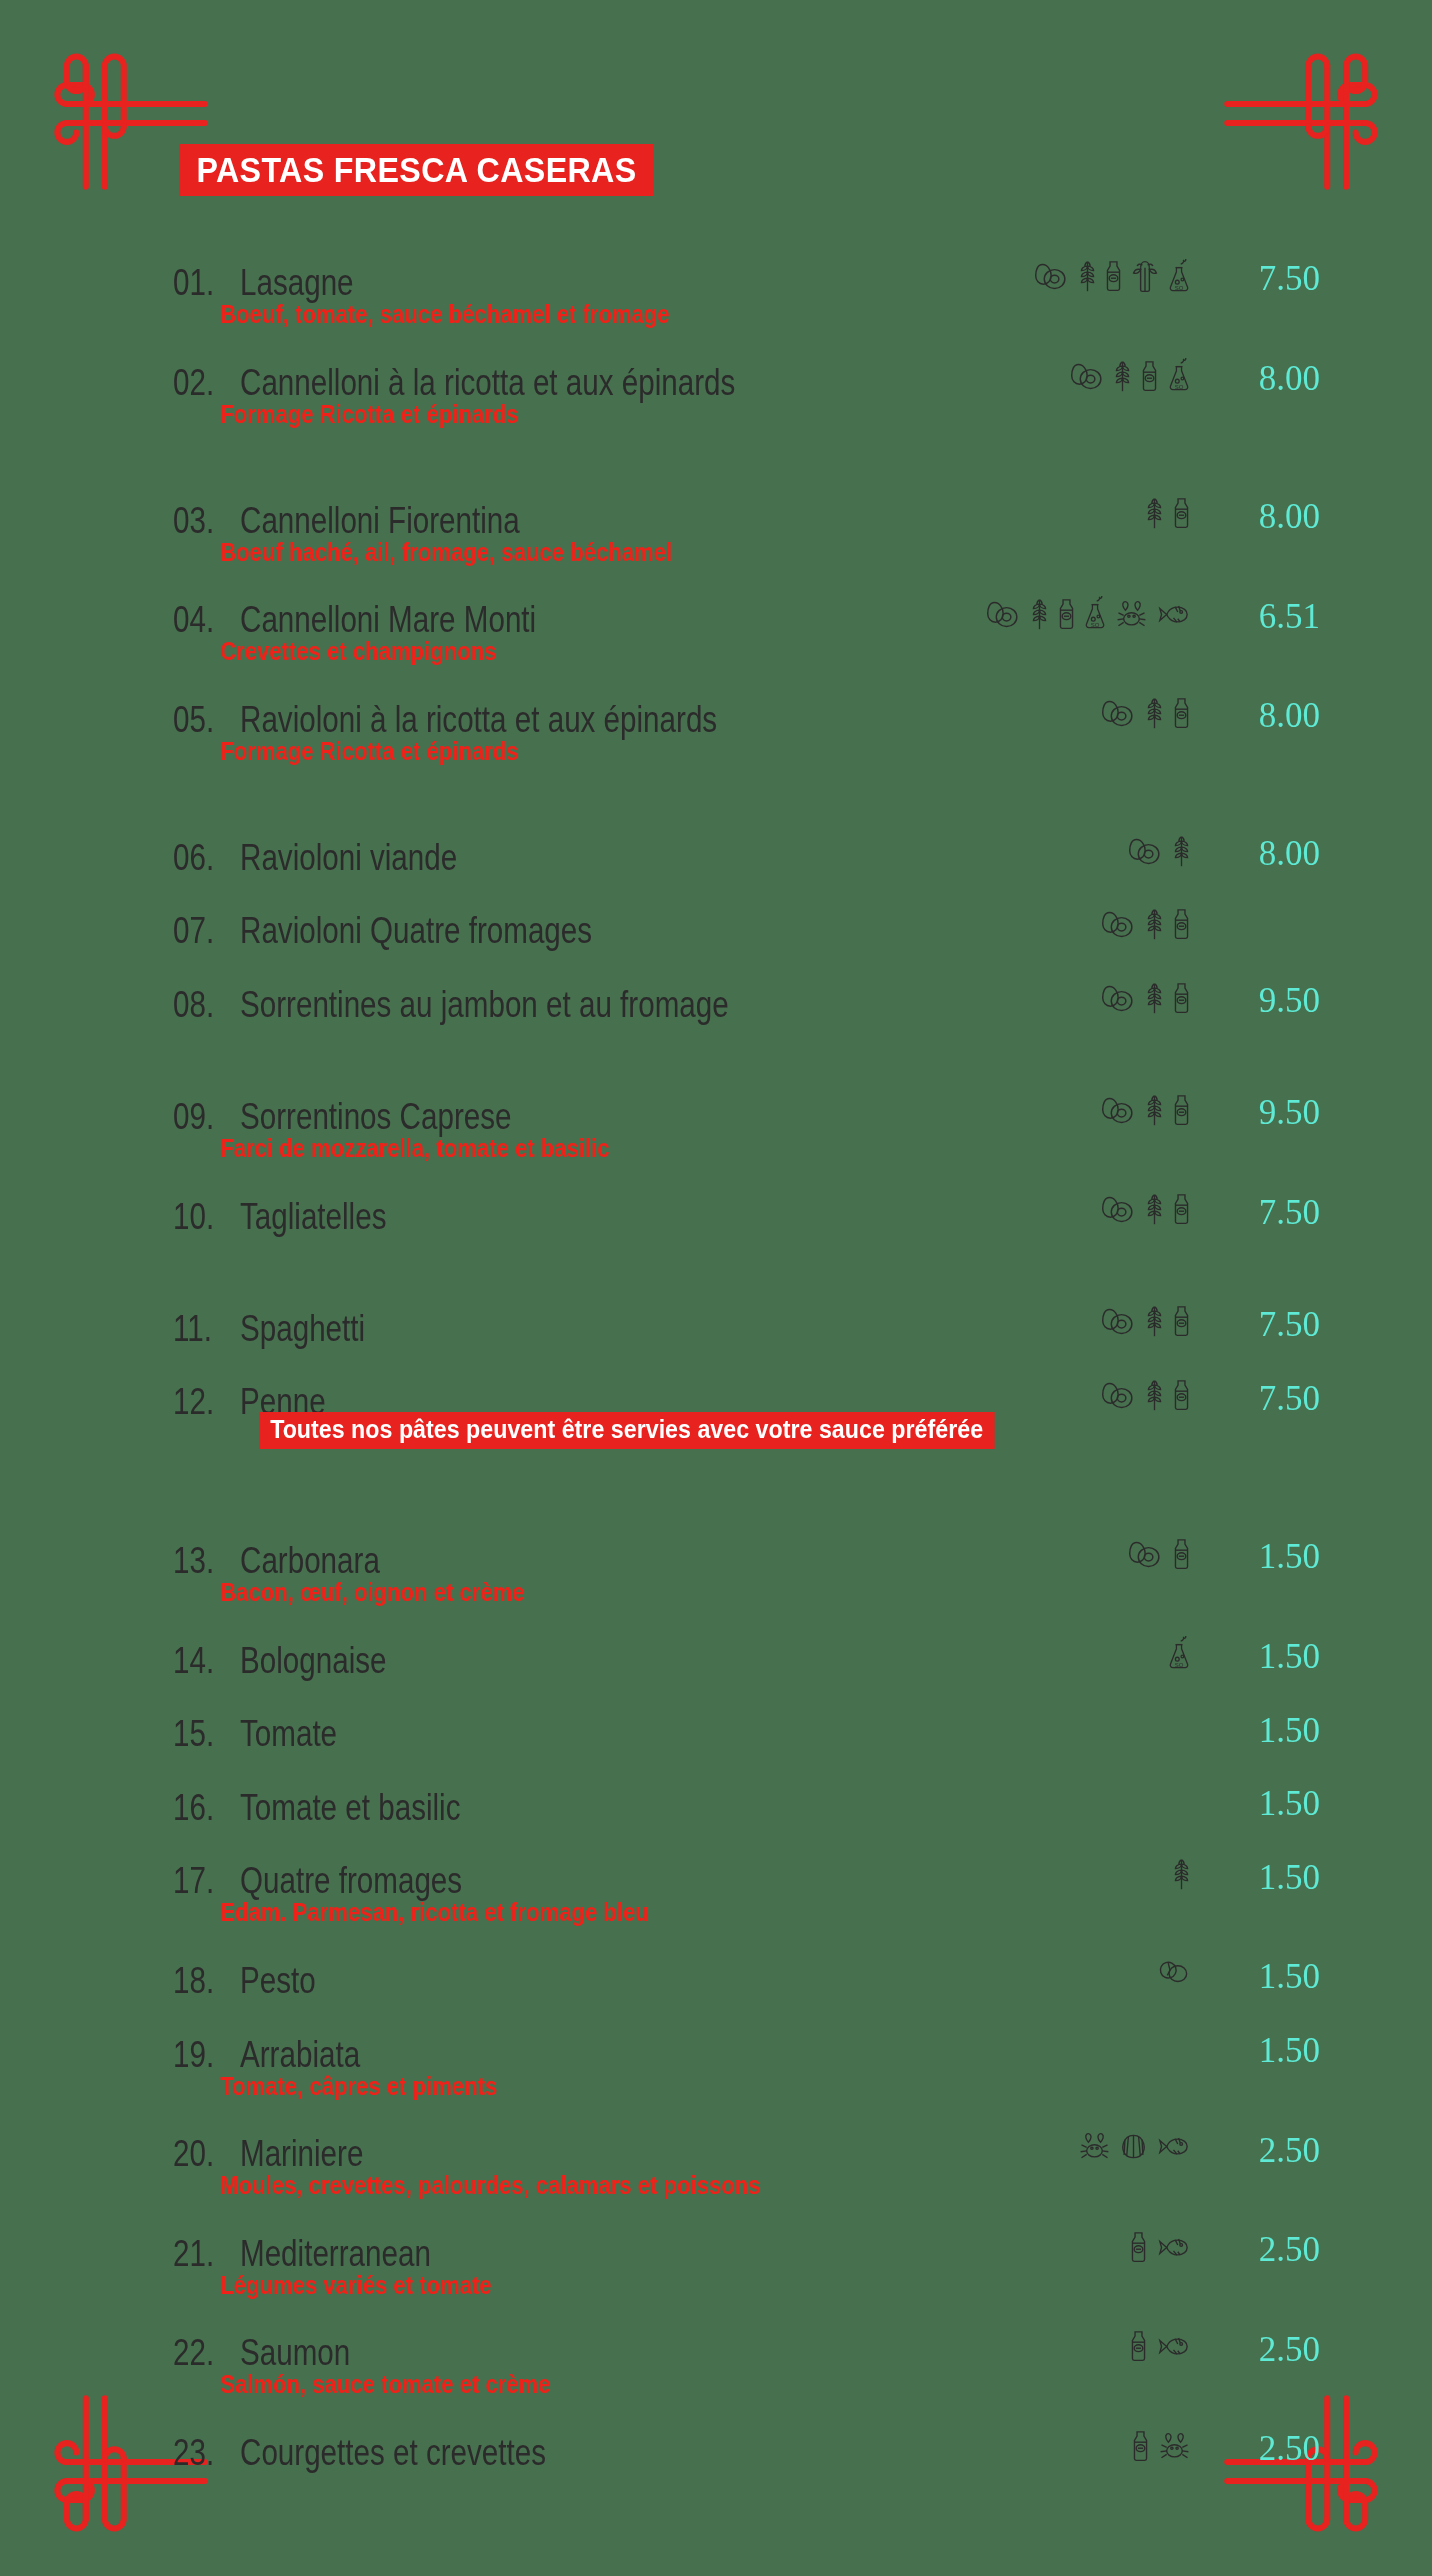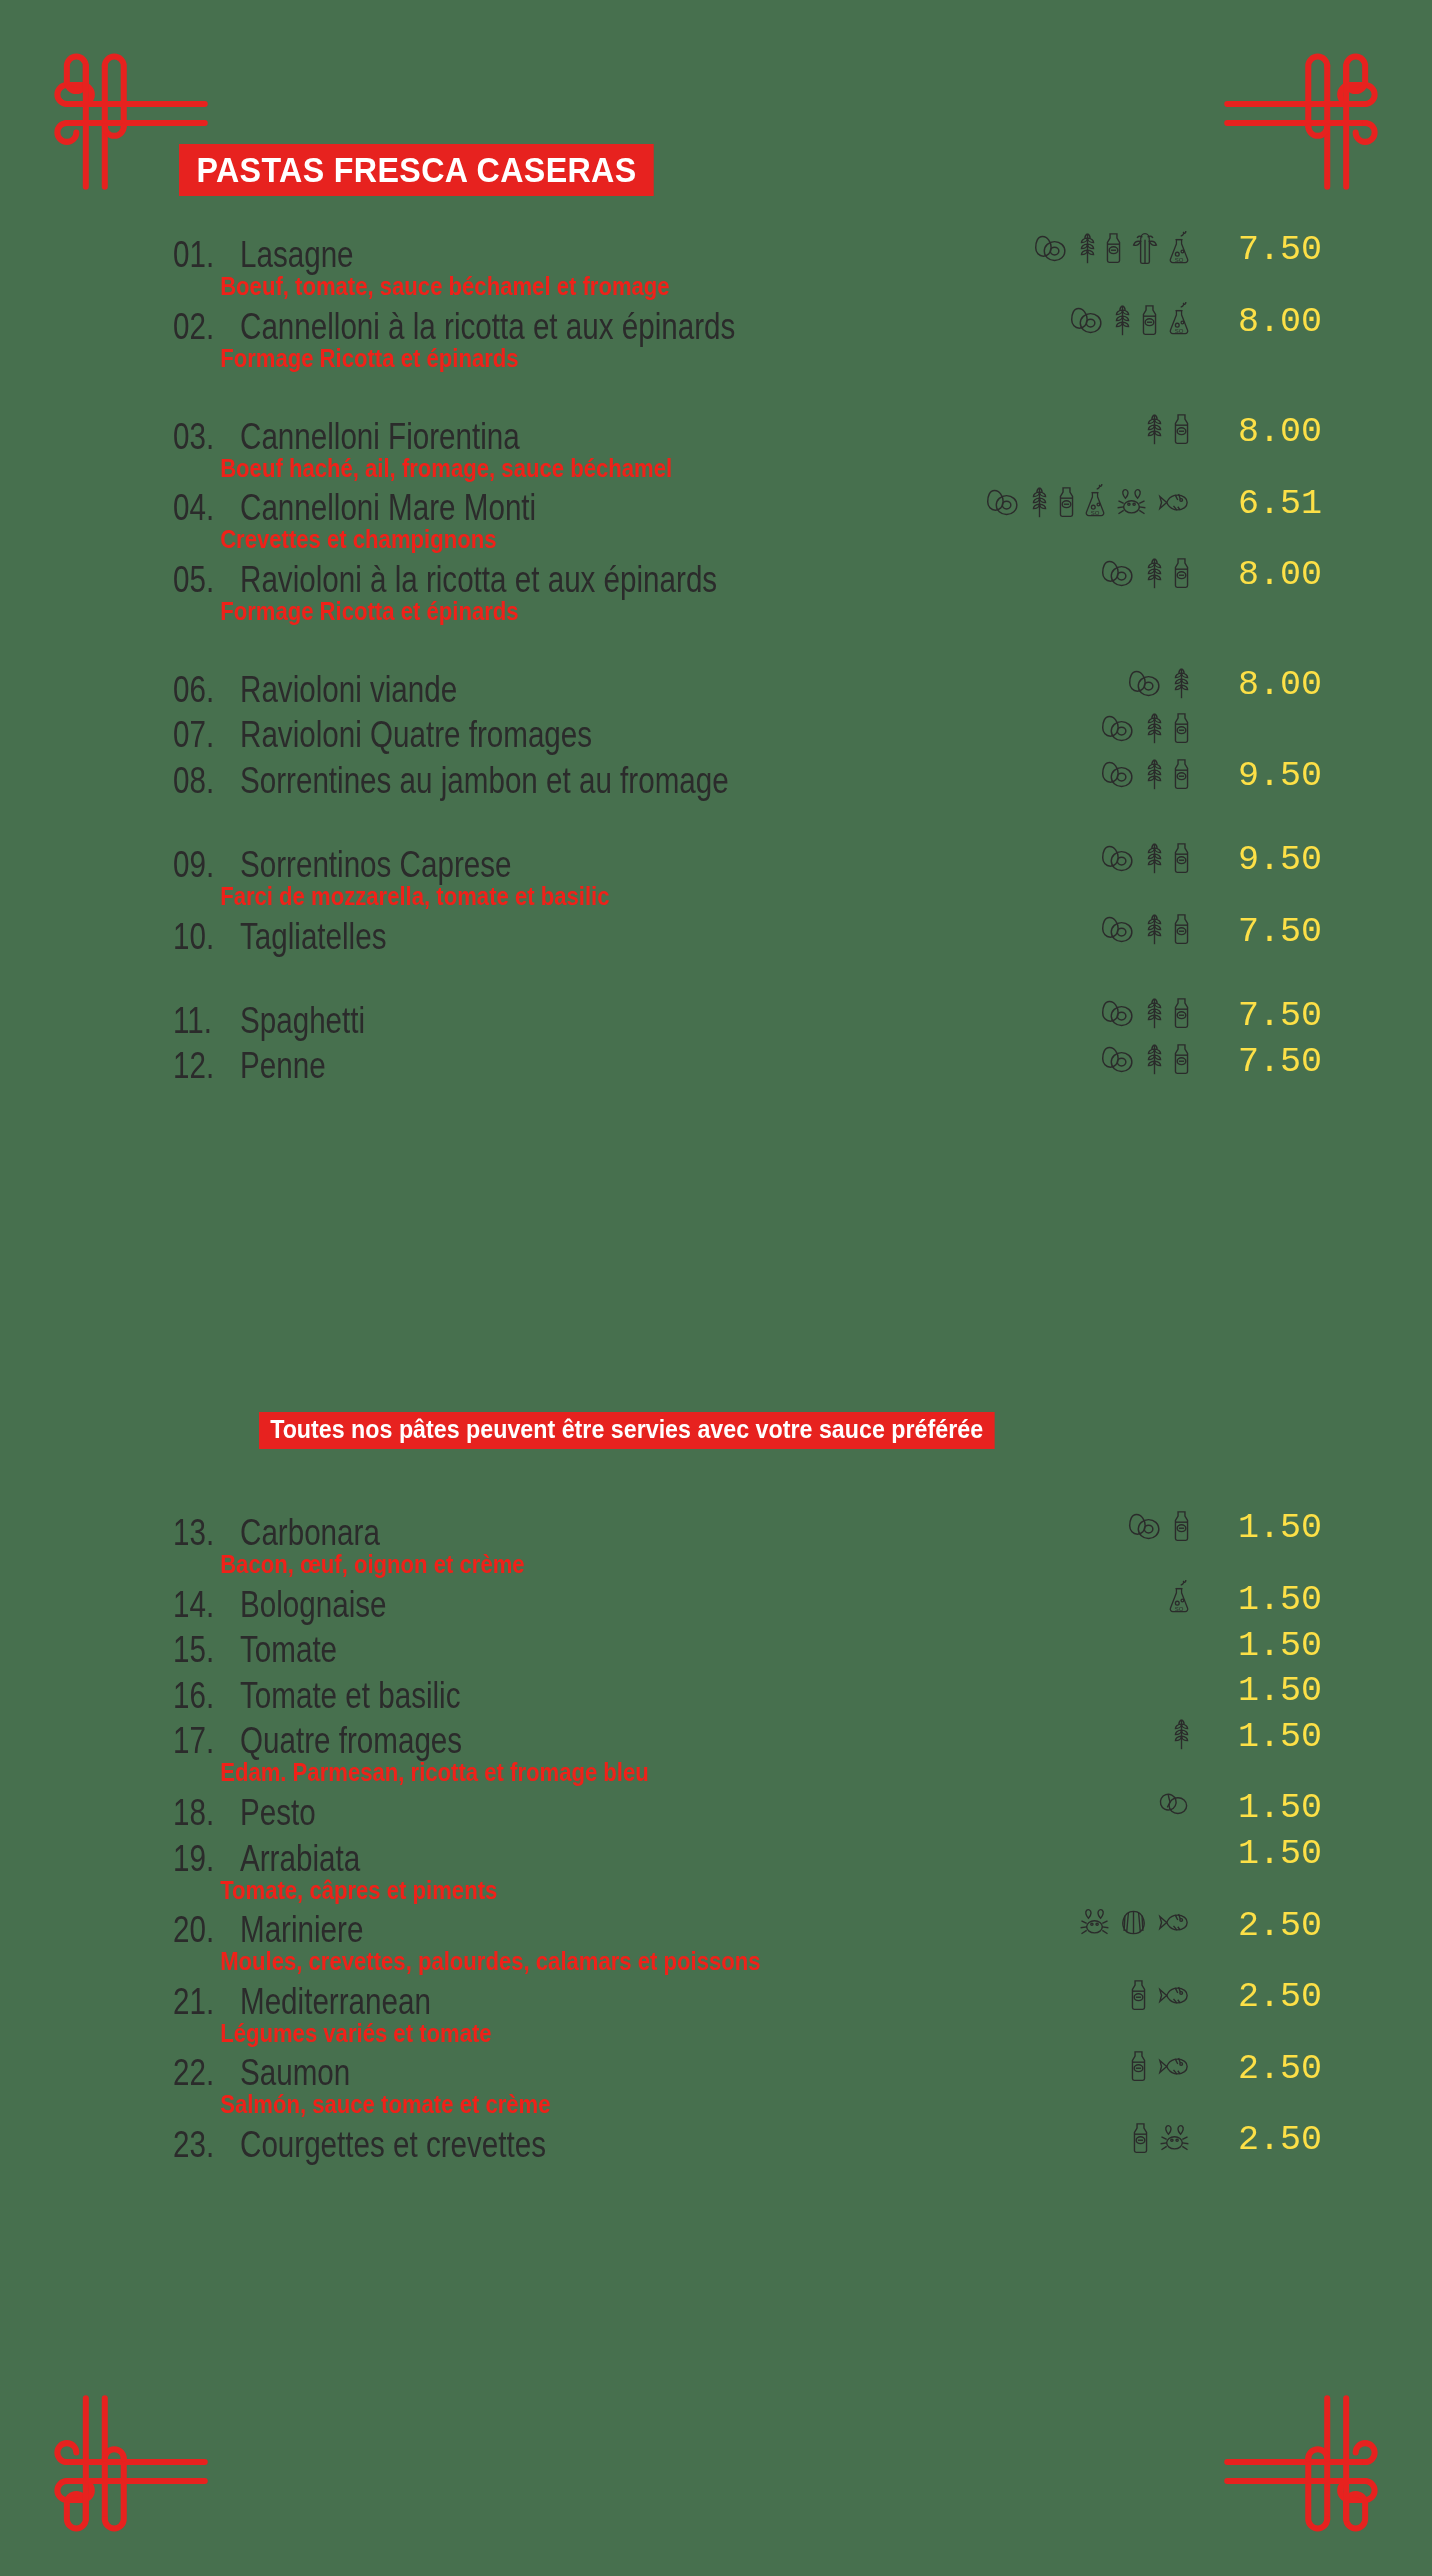--- a/index.html
+++ b/index.html
@@ -56,20 +56,21 @@
   
   .list { position:absolute; left:0; right:0; }
   .list-pastas { top:236px; }
   .list-sauces { top:1514px; }
 
   .row {
     position:relative;
     display:flex;
     align-items:flex-start;
     padding:0 112px 0 173px;
+    margin-top:28px;
   }
   .row .num {
     color:#2B2B2B;
     font-family:"Liberation Sans Narrow","Liberation Sans",sans-serif;
     font-stretch:condensed;
     font-size:37px;
     line-height:1;
     width:67px;
     flex:0 0 67px;
     transform:scaleX(.80);
@@ -90,22 +91,22 @@
   .row .spacer { flex:1 1 auto; }
   .icons {
     display:flex;
     align-items:center;
     gap:7.8px;
     flex:0 0 auto;
     margin-top:-5.2px;
   }
   .icons svg { display:block; }
   .price {
-    color:#fde047;
-    font-family:Liberation Mono, monospace;
+    color:#5eead4;
+    font-family:Liberation Serif, serif;
     font-size:35px;
     line-height:1;
     width:129px;
     flex:0 0 129px;
     text-align:right;
     padding-left:47px;
     margin-top:-2.6px;
   }
   .price.empty { visibility:hidden; }
 

